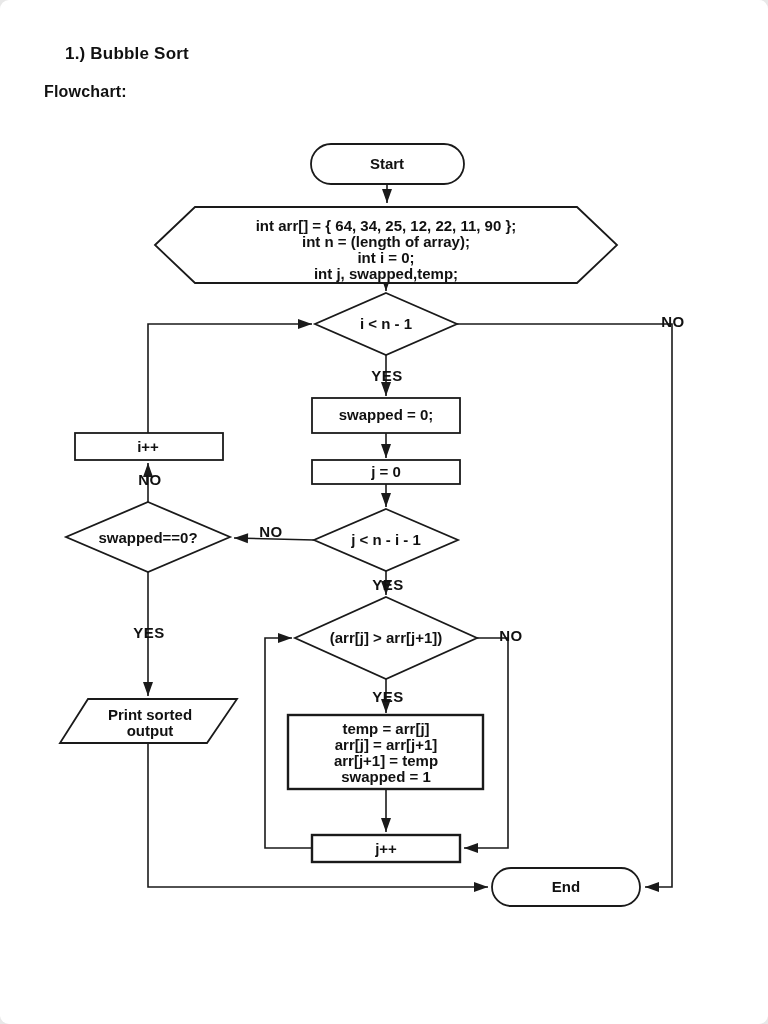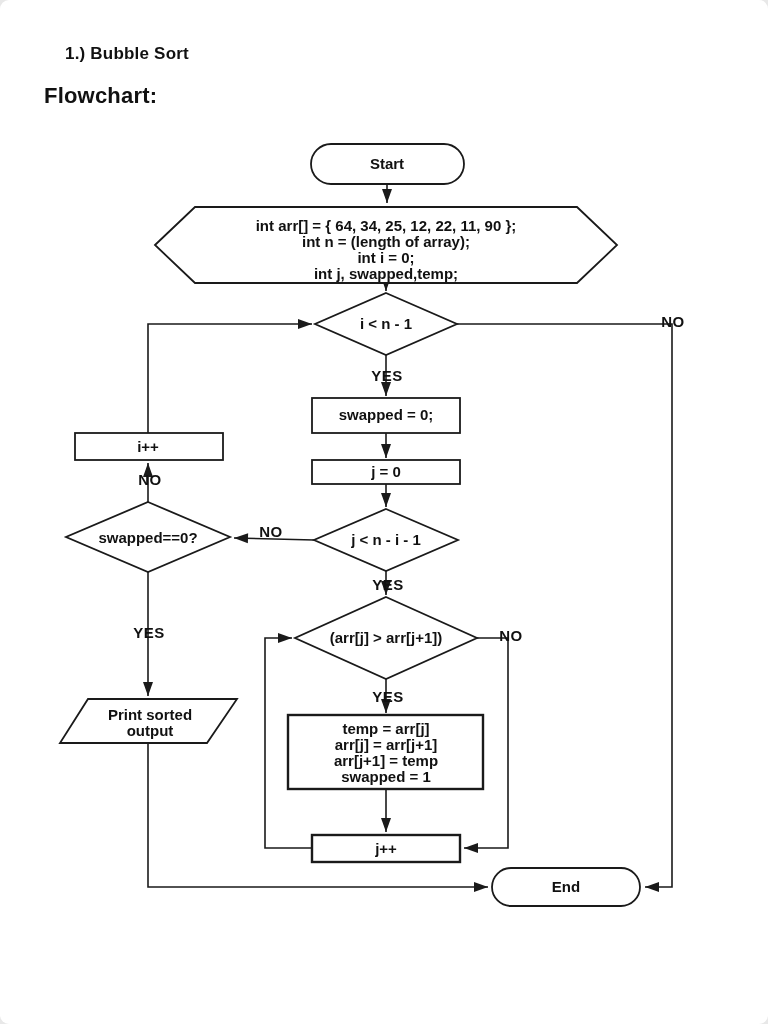--- a/index.html
+++ b/index.html
@@ -18,21 +18,21 @@
     overflow:hidden;
     border-radius:9px;
   }
   .doc-title{
     position:absolute;left:65px;top:44px;
     font-size:17px;font-weight:bold;color:var(--text);
     letter-spacing:.2px;
   }
   .doc-subtitle{
     position:absolute;left:44px;top:83px;
-    font-size:22px;font-weight:bold;color:var(--text);
+    font-size:16px;font-weight:bold;color:var(--text);
     letter-spacing:.2px;
   }
   svg{position:absolute;left:0;top:0;}
   .shape{fill:var(--fill);stroke:var(--stroke);stroke-width:1.8px;}
   .shape-thick{fill:var(--fill);stroke:var(--stroke);stroke-width:2.4px;}
   .edge{fill:none;stroke:var(--stroke);stroke-width:1.6px;}
   .node-label{
     font-family:"Liberation Sans",sans-serif;
     font-size:15px;font-weight:bold;fill:var(--text);
     text-anchor:middle;dominant-baseline:middle;

